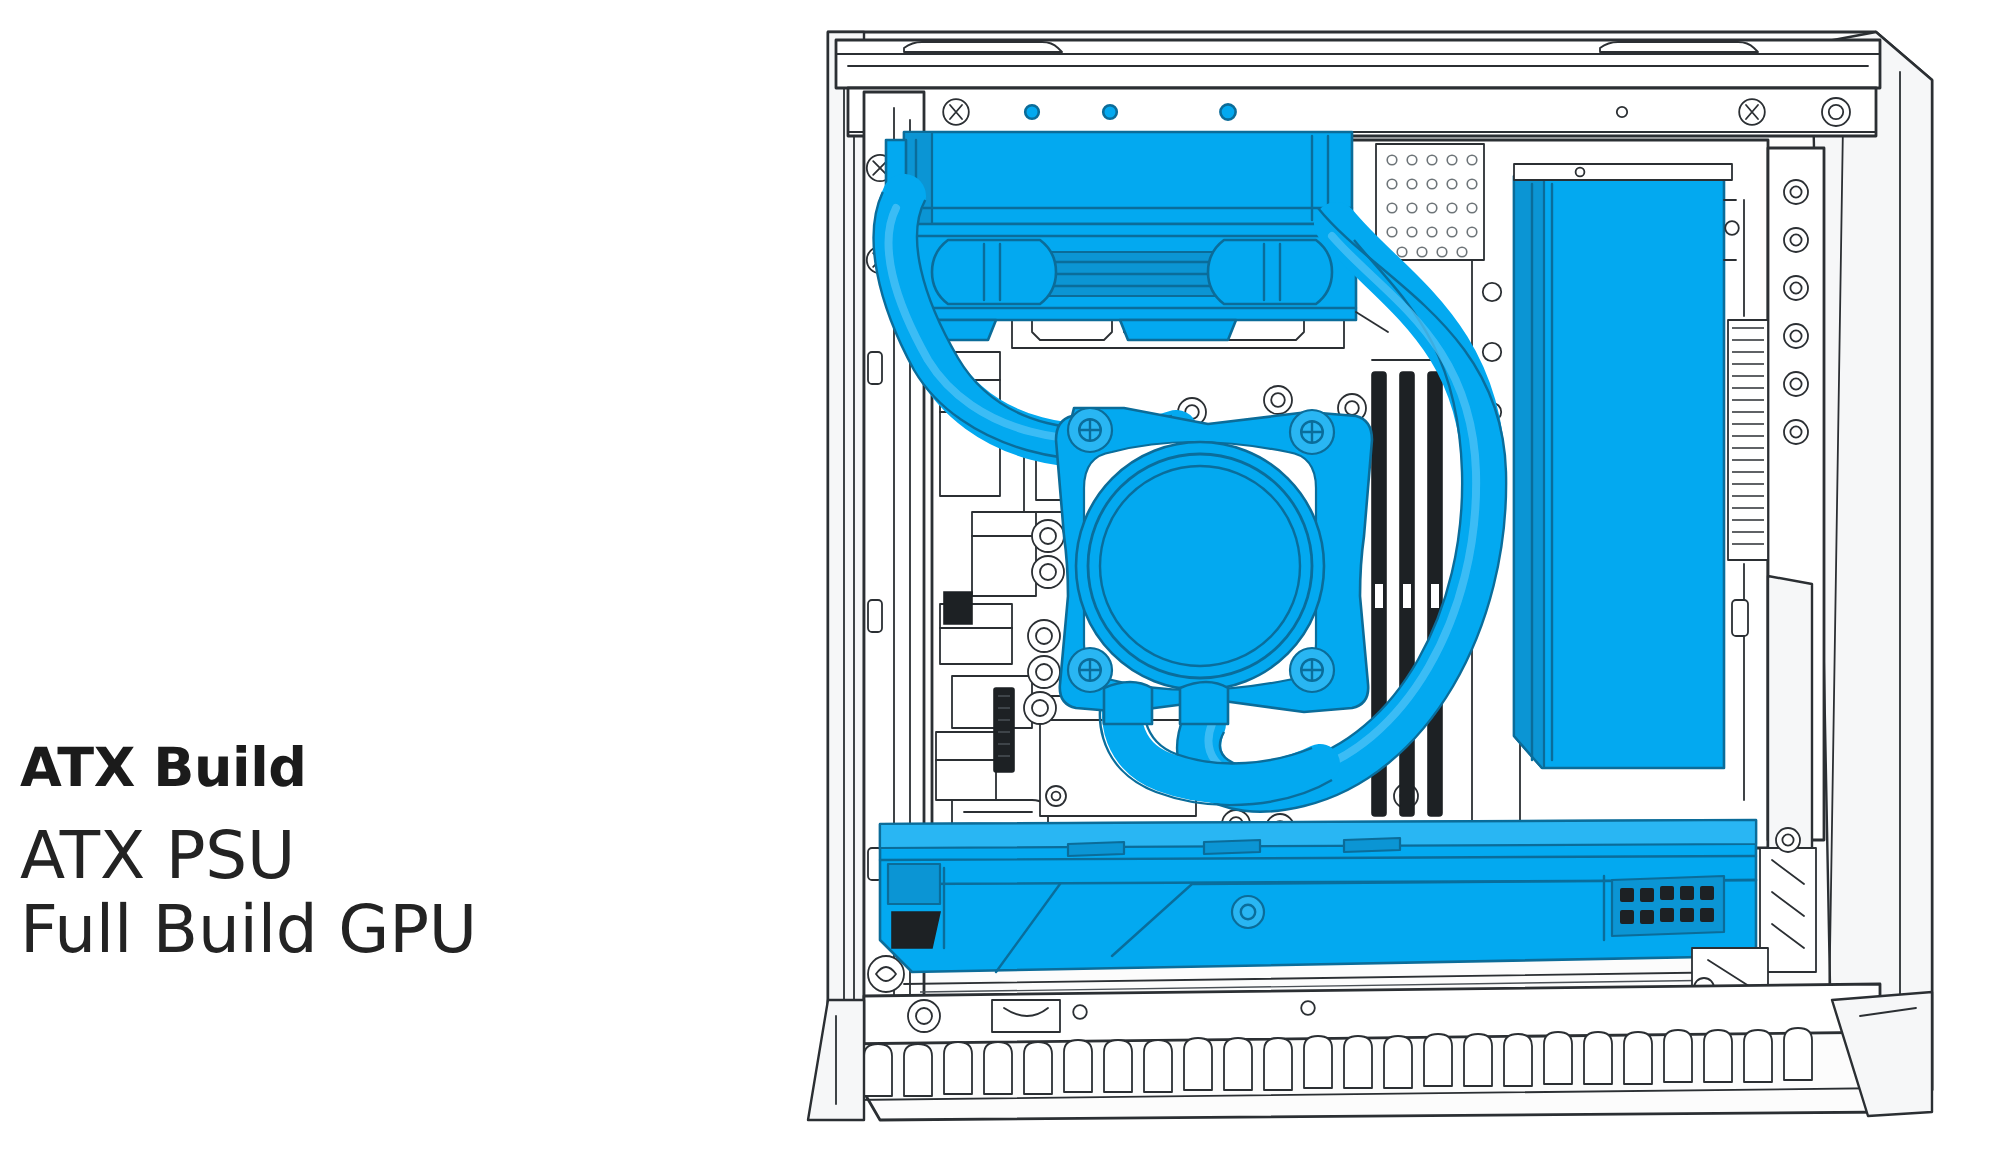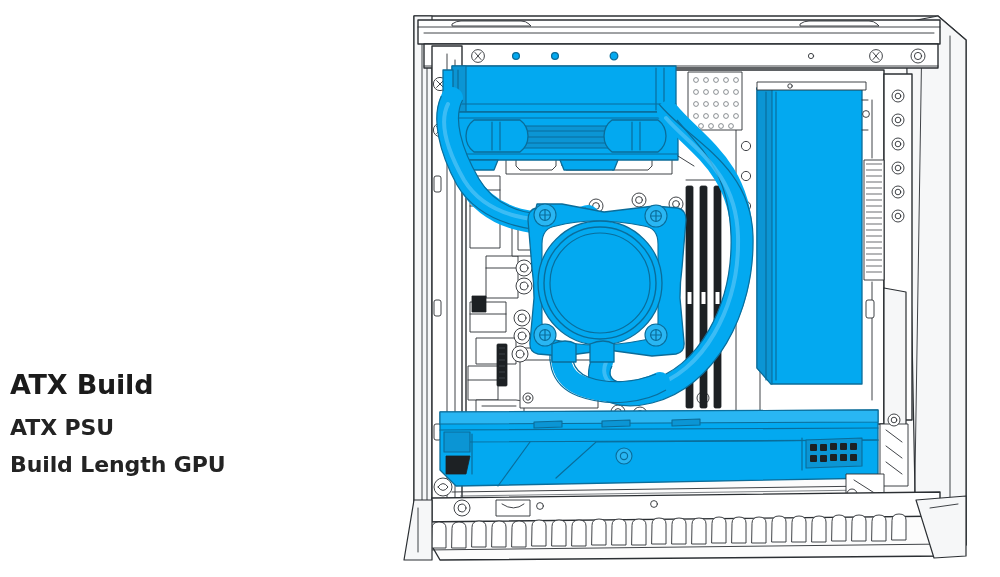--- a/index.html
+++ b/index.html
@@ -37,22 +37,22 @@
     font-weight: 700;
     font-size: 27px;
     letter-spacing: -0.2px;
     color: #1b1b1b;
     line-height: 34px;
     margin: 0 0 7px 0;
     white-space: nowrap;
   }
   .spec-line {
     font-family: "DejaVu Sans", sans-serif;
-    font-weight: 700;
-    font-size: 22px;
+    font-weight: 400;
+    font-size: 33px;
     letter-spacing: -0.1px;
     color: #232323;
     line-height: 37px;
     white-space: nowrap;
   }
 
   
   #illustration {
     position: absolute;
     left: 0;
@@ -477,16 +477,16 @@
       <g>
         <path class="pnlL" d="M916,500 L966,496 L966,556 L934,558 Z"></path>
         <path class="lnT" d="M930,508 L958,504"></path>
       </g>
     </svg>
   </div>
 
   <div class="caption-block">
     <div class="caption-title">ATX Build</div>
     <div class="spec-line">ATX PSU</div>
-    <div class="spec-line">Build Length GPU</div>
+    <div class="spec-line">Full Build GPU</div>
   </div>
 
 </div>
 
 </body></html>

